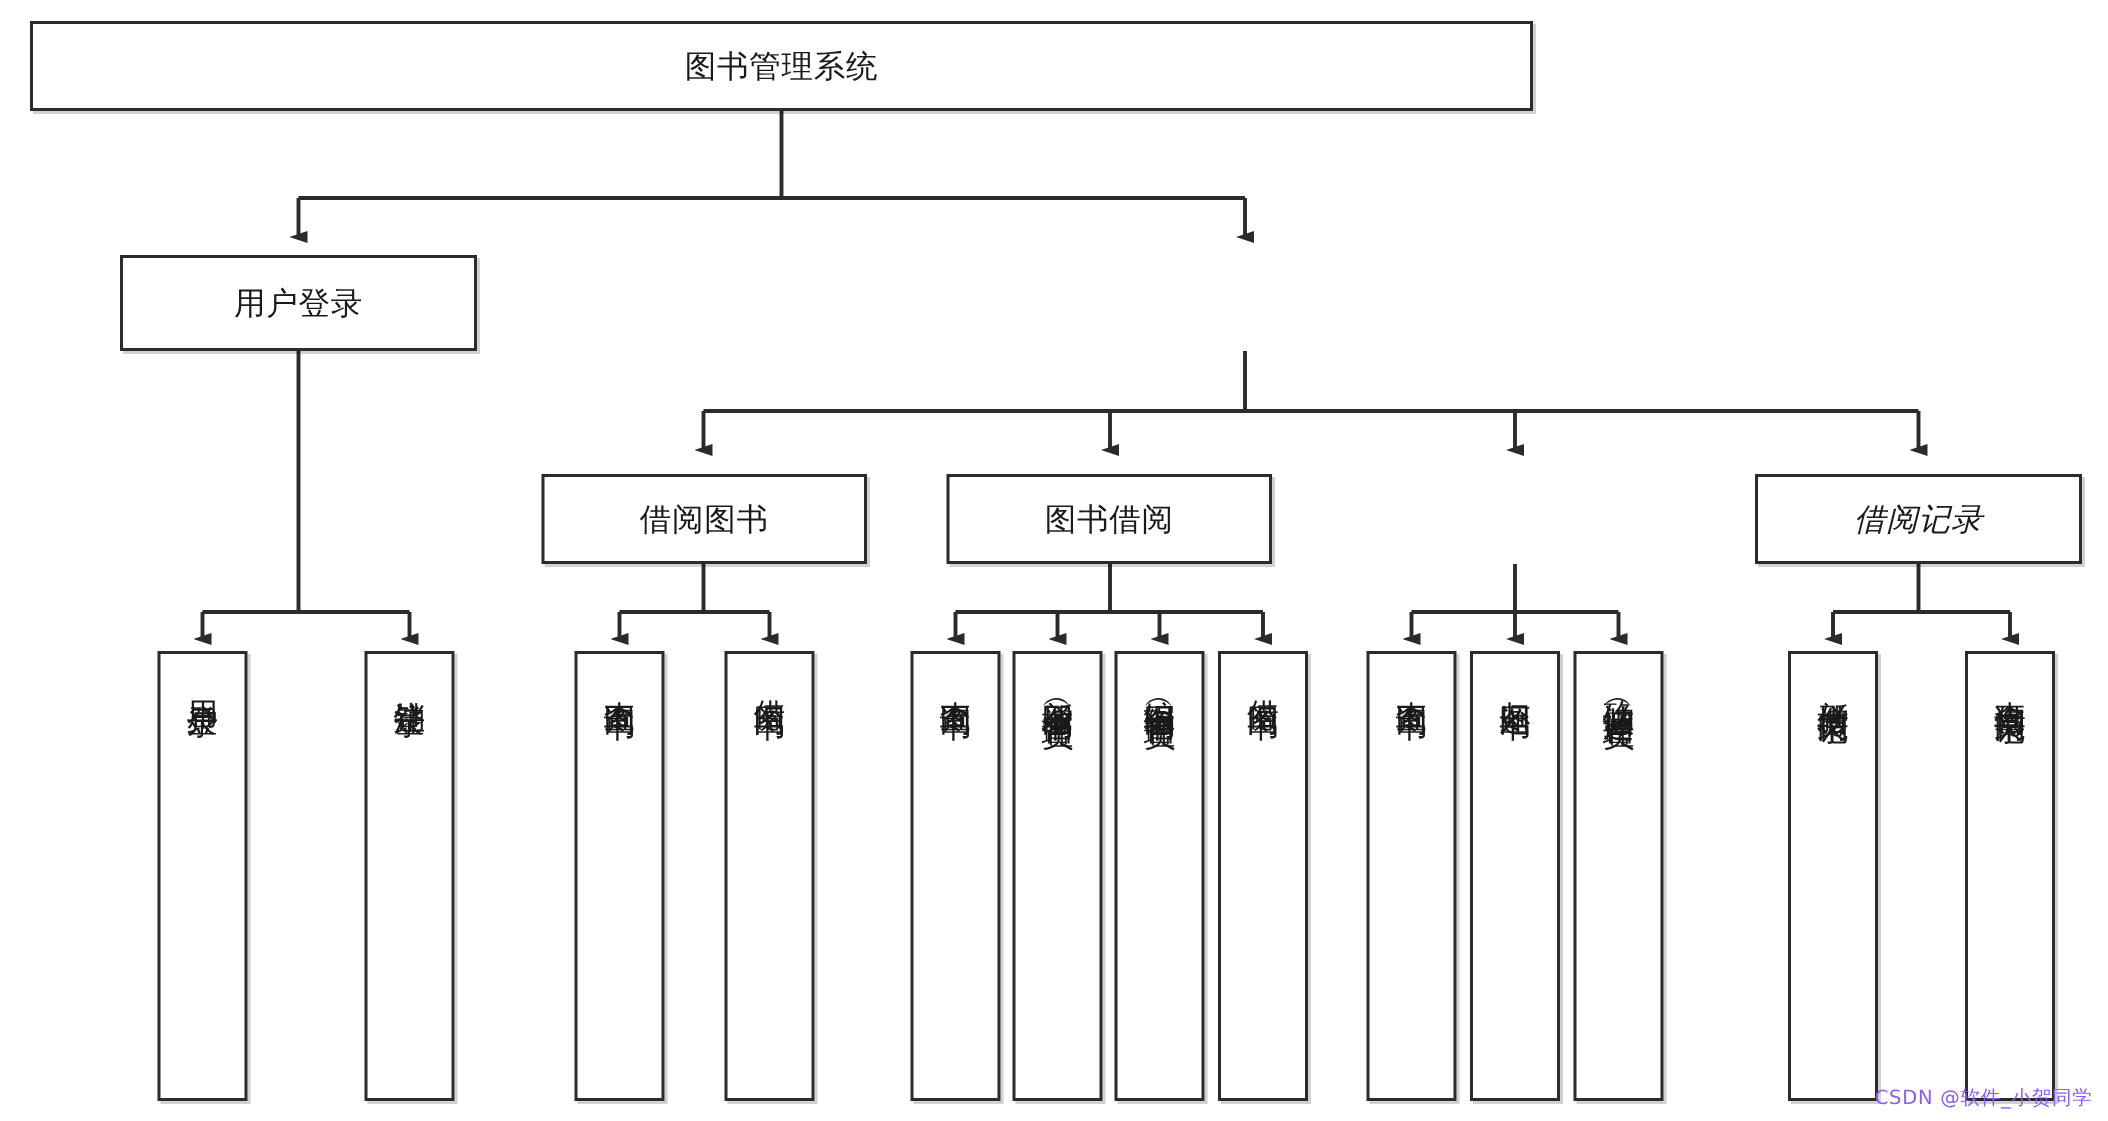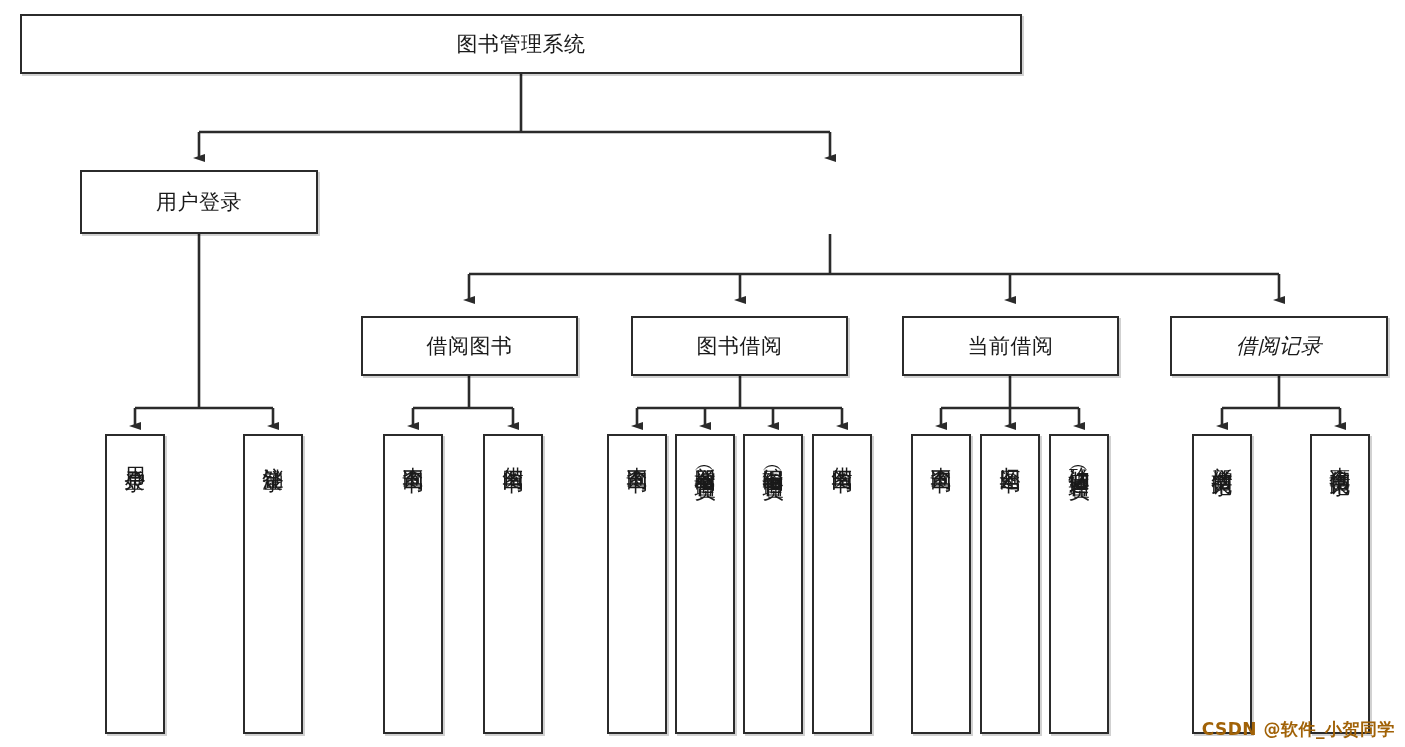--- a/index.html
+++ b/index.html
@@ -52,25 +52,24 @@
     text-orientation: upright;
     font-size: 21px;
     line-height: 1.15;
     letter-spacing: 2px;
     white-space: nowrap;
   }
   .watermark {
     position: absolute;
     right: 10px;
     bottom: 6px;
-    font-size: 17px;
-    color: #a16207;
+    font-size: 13px;
+    color: #8b5cf6;
     letter-spacing: 0.5px;
     white-space: nowrap;
-    font-weight: bold;
   }
 </style>
 </head>
 <body>
 
 <div id="canvas">
 
   <svg class="edges" viewBox="0 0 1405 747">
     <defs>
       <marker id="arrow" markerWidth="12" markerHeight="12" refX="5" refY="6" orient="auto" markerUnits="userSpaceOnUse">
@@ -128,23 +127,20 @@
   <div class="node h" style="left:80px; top:170px; width:238px; height:64px;">
     <span class="label">用户登录</span>
   </div>
 
   <div class="node h" style="left:361px; top:316px; width:217px; height:60px;">
     <span class="label">借阅图书</span>
   </div>
   <div class="node h" style="left:631px; top:316px; width:217px; height:60px;">
     <span class="label">图书借阅</span>
   </div>
-  <div class="node h" style="left:902px; top:316px; width:217px; height:60px;">
-    <span class="label">当前借阅</span>
-  </div>
   <div class="node h" style="left:1170px; top:316px; width:218px; height:60px;font-style:italic;">
     <span class="label">借阅记录</span>
   </div>
 
   <div class="node v" style="left:105px; top:434px; width:60px; height:300px;">
     <span class="label">用户登录</span>
   </div>
   <div class="node v" style="left:243px; top:434px; width:60px; height:300px;">
     <span class="label">注销登录</span>
   </div>

